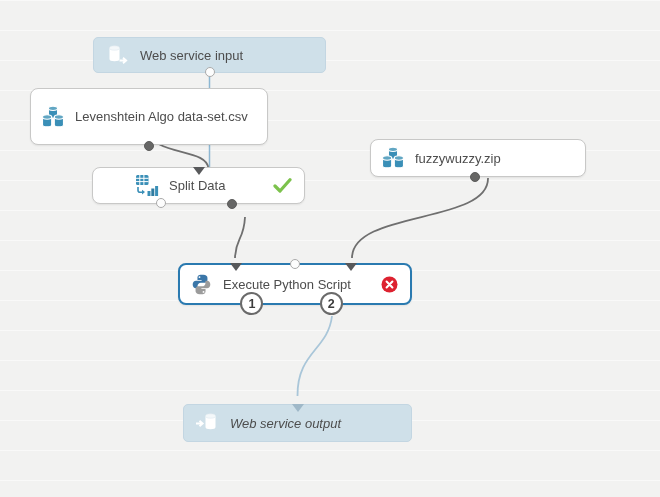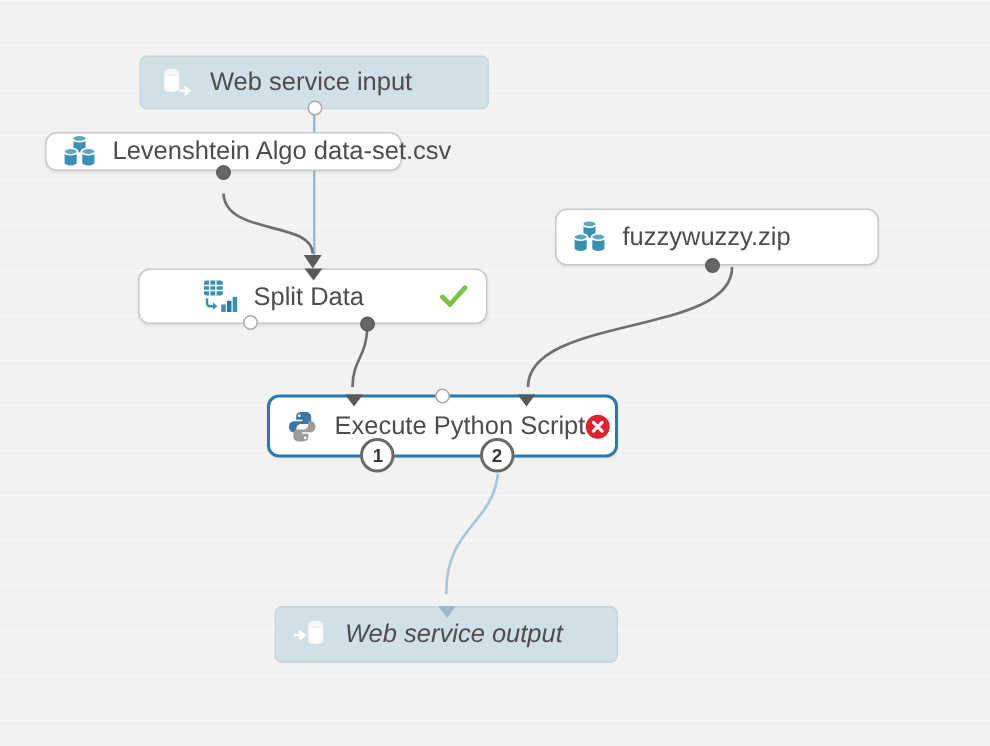--- a/index.html
+++ b/index.html
@@ -20,42 +20,42 @@
   }
   .wires{position:absolute;left:0;top:0;z-index:1;}
   .module{
     position:absolute;z-index:2;display:flex;align-items:center;
     padding:0 12px 0 10px;border-radius:8px;background:var(--module-bg);
     border:1px solid var(--module-border);box-shadow:0 1px 2px rgba(0,0,0,.07);
     cursor:pointer;
   }
   .module.webservice{background:var(--webservice-bg);border:1px solid var(--webservice-border);border-radius:5px;box-shadow:none;}
   .module.selected{border:2px solid var(--selected-border);}
-  .module .label{font-size:17px;color:var(--text);margin-left:10px;white-space:nowrap;}
+  .module .label{font-size:13px;color:var(--text);margin-left:10px;white-space:nowrap;}
   .module .status{margin-left:auto;display:flex;align-items:center;}
   .micon{flex:0 0 auto;display:flex;align-items:center;}
   
   .port{position:absolute;border-radius:50%;z-index:3;}
   .port-hollow{width:10px;height:10px;background:#fdfdfd;border:1.5px solid #aaaaaa;}
   .port-filled{width:10px;height:10px;background:#666665;border:1px solid #5c5c5b;}
   .port-num{
     width:23px;height:23px;background:#fff;border:2px solid #6a6a6a;
     color:#3c3c3c;font-size:12.5px;font-weight:600;
     display:flex;align-items:center;justify-content:center;
   }
   .arrow-in{
     position:absolute;width:0;height:0;z-index:3;
     border-left:6px solid transparent;border-right:6px solid transparent;
     border-top:8px solid #58595b;
   }
   .arrow-in.light{border-top-color:#9fb8c8;}
   
   #m-ws-input  {left:93px; top:37px; width:233px;height:36px;}
-  #m-dataset   {left:30px; top:88px; width:238px;height:26px;}
-  #m-split     {left:92px; top:179px;width:233px;height:37px;padding-left:41px;}
+  #m-dataset   {left:30px; top:88px; width:238px;height:57px;}
+  #m-split     {left:92px; top:167px;width:213px;height:37px;padding-left:41px;}
   #m-zip       {left:370px;top:139px;width:216px;height:38px;}
   #m-python    {left:178px;top:263px;width:234px;height:42px;}
   #m-ws-output {left:183px;top:404px;width:229px;height:38px;font-style:italic;}
   .py-top{fill:#3a76a8;} .py-bottom{fill:#9b9b9b;}
 </style>
 </head>
 <body>
 
 <div class="canvas">
 

